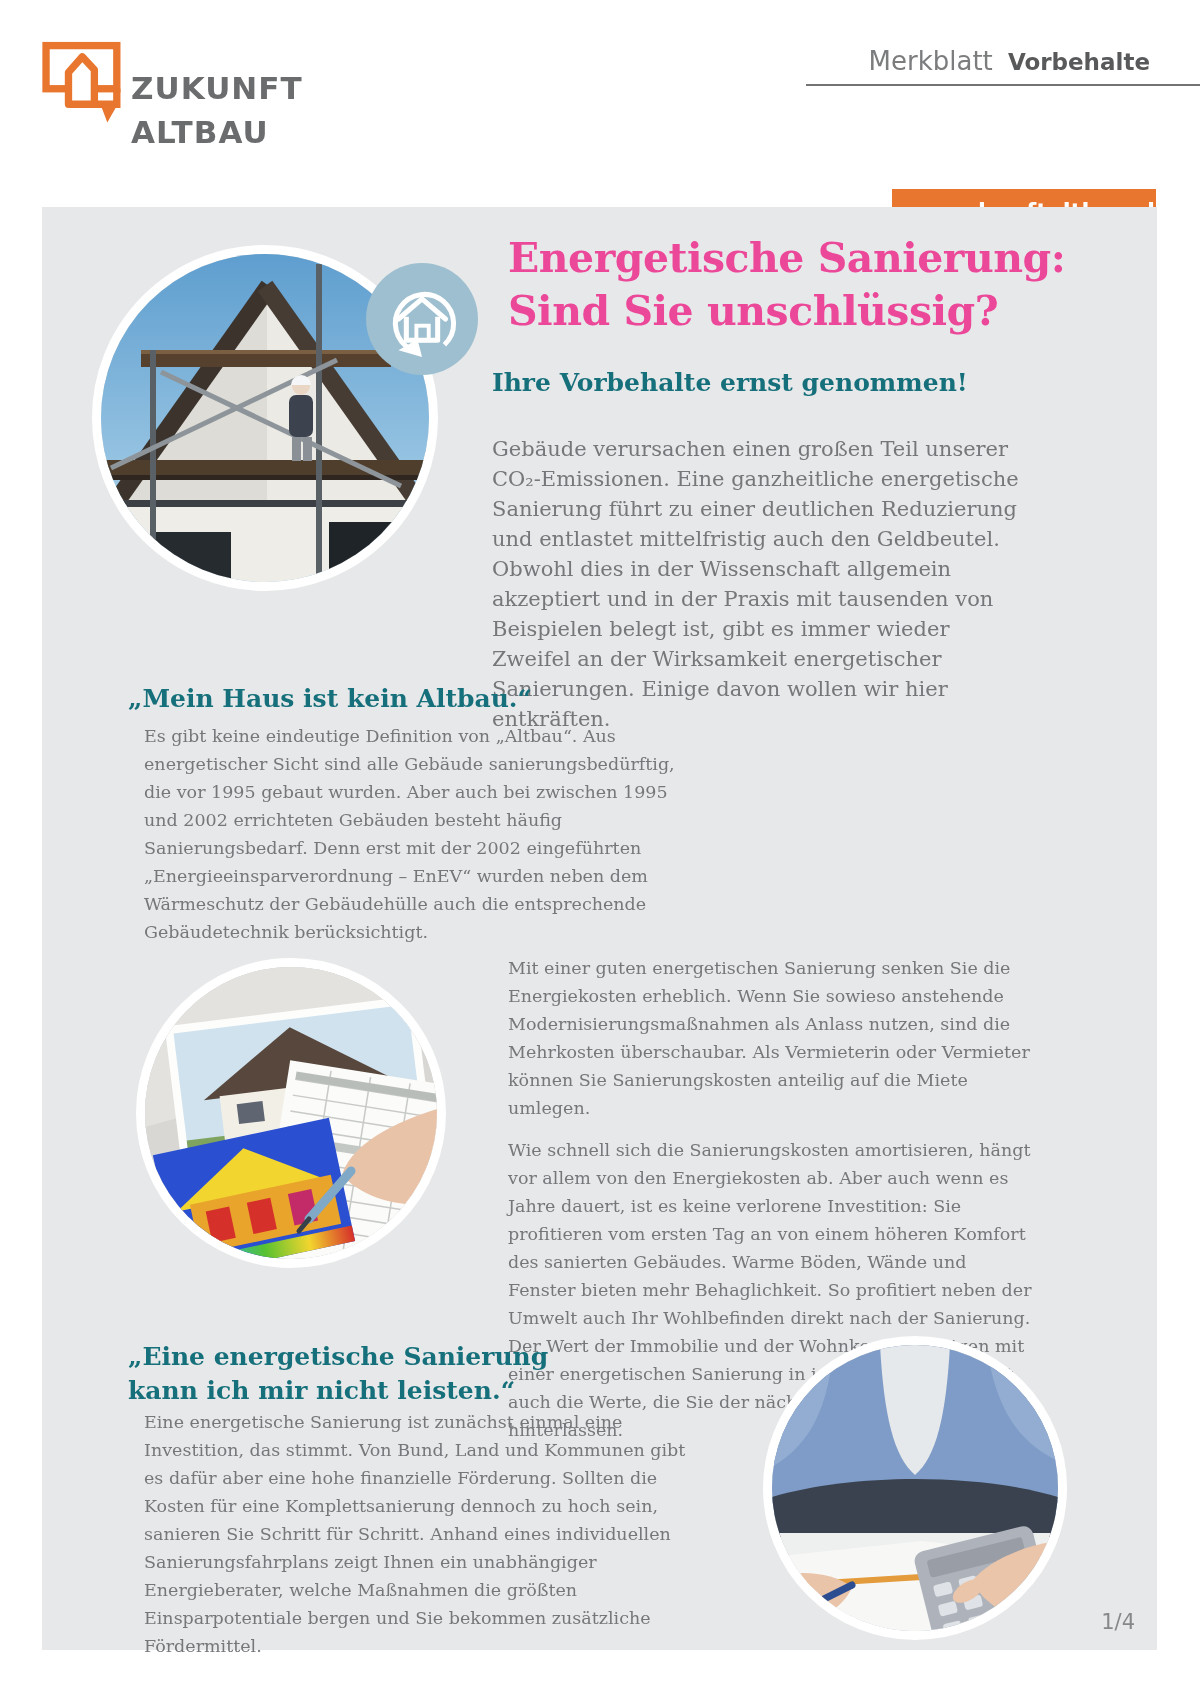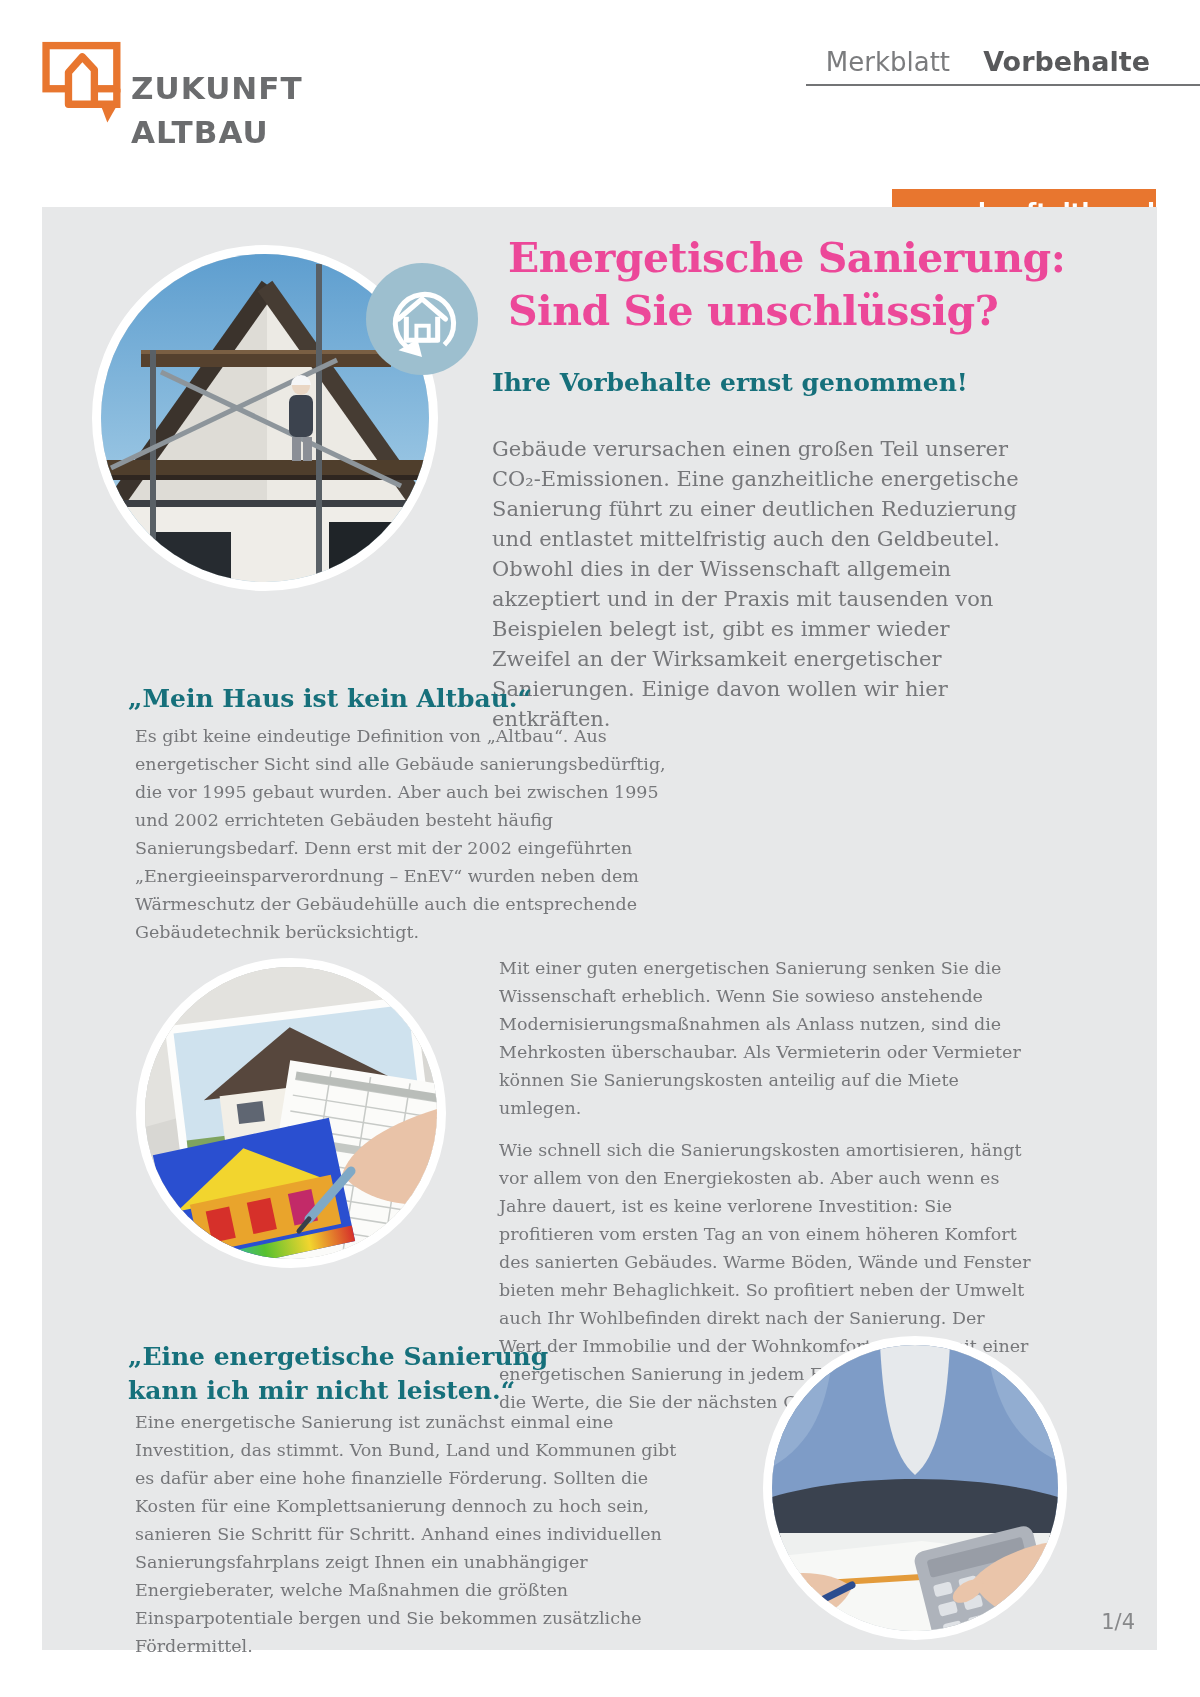--- a/index.html
+++ b/index.html
@@ -5,21 +5,21 @@
   html,body{margin:0;padding:0;background:#ffffff;}
   .page{position:relative;width:1200px;height:1697px;background:#ffffff;overflow:hidden;
         font-family:"DejaVu Serif", serif;}
   
   .logo-icon{position:absolute;left:40px;top:32px;width:82px;height:104px;}
   .logo-wordmark{position:absolute;left:131px;top:66px;font-family:"DejaVu Sans",sans-serif;
         font-weight:bold;font-size:31px;line-height:44px;color:#6b6c6e;letter-spacing:1px;}
   .doc-type{position:absolute;top:46px;right:50px;text-align:right;white-space:nowrap;
         font-family:"DejaVu Sans",sans-serif;}
   .dt-label{font-size:26px;color:#7b7c7e;}
-  .dt-title{font-size:27px;font-weight:bold;color:#58595b;margin-left:28px;}
+  .dt-title{font-size:23px;font-weight:bold;color:#58595b;margin-left:10px;}
   .doc-rule{position:absolute;top:84px;right:0;width:394px;height:2px;background:#737476;}
   .url-box{position:absolute;top:162px;right:44px;width:264px;height:45px;background:#e8762f;
         display:flex;align-items:center;justify-content:center;font-family:"DejaVu Sans",sans-serif;
         font-weight:bold;font-size:23px;color:#ffffff;margin-top:27px;}
   
   .panel{position:absolute;left:42px;top:207px;width:1115px;height:1443px;background:#e7e8e9;}
   
   .photo{position:absolute;border-radius:50%;border:9px solid #ffffff;overflow:hidden;background:#cfd6da;}
   .photo svg{display:block;width:100%;height:100%;}
   .photo-1{left:92px;top:245px;width:328px;height:328px;}
@@ -27,21 +27,21 @@
   .photo-3{left:763px;top:1336px;width:286px;height:286px;}
   .badge{position:absolute;left:366px;top:263px;width:112px;height:112px;}
   
   .hero-title{position:absolute;left:508px;top:232px;font-size:41px;line-height:53px;
         font-weight:bold;color:#ec4899;letter-spacing:-0.5px;}
   .hero-sub{position:absolute;left:492px;top:368px;font-size:25px;font-weight:bold;color:#16707b;}
   .hero-intro{position:absolute;left:492px;top:402px;width:540px;font-size:21px;line-height:30px;
         color:#76777a;margin-top:32px;}
   .sec-head{position:absolute;font-size:25px;font-weight:bold;color:#16707b;line-height:34px;}
   .sec-body{position:absolute;font-size:17.5px;line-height:28px;color:#76777a;}
-  .sec-body p{margin:0 0 14px 7px;}
+  .sec-body p{margin:0 0 14px 16px;}
   .s1-head{left:128px;top:682px;}
   .s1-body{left:128px;top:722px;width:560px;}
   .s2-head{left:492px;top:914px;}
   .s2-body{left:492px;top:954px;width:540px;}
   .s3-head{left:128px;top:1340px;}
   .s3-body{left:128px;top:1408px;width:560px;}
   .page-num{position:absolute;left:1055px;top:1610px;width:80px;text-align:right;
         font-family:"DejaVu Sans",sans-serif;font-size:21px;color:#87888a;}
 </style>
 </head>
@@ -120,21 +120,21 @@
   </div>
   <div class="hero-sub">Ihre Vorbehalte ernst genommen!</div>
   <div class="hero-intro">Gebäude verursachen einen großen Teil unserer CO₂-Emissionen. Eine ganzheitliche energetische Sanierung führt zu einer deutlichen Reduzierung und entlastet mittelfristig auch den Geldbeutel. Obwohl dies in der Wissenschaft allgemein akzeptiert und in der Praxis mit tausenden von Beispielen belegt ist, gibt es immer wieder Zweifel an der Wirksamkeit energetischer Sanierungen. Einige davon wollen wir hier entkräften.</div>
 
   <div class="sec-head s1-head">„Mein Haus ist kein Altbau.“</div>
   <div class="sec-body s1-body">
     <p>Es gibt keine eindeutige Definition von „Altbau“. Aus energetischer Sicht sind alle Gebäude sanierungsbedürftig, die vor 1995 gebaut wurden. Aber auch bei zwischen 1995 und 2002 errichteten Gebäuden besteht häufig Sanierungsbedarf. Denn erst mit der 2002 eingeführten „Energieeinsparverordnung – EnEV“ wurden neben dem Wärmeschutz der Gebäudehülle auch die entsprechende Gebäudetechnik berücksichtigt.</p>
   </div>
 
   <div class="sec-body s2-body">
-    <p>Mit einer guten energetischen Sanierung senken Sie die Wissenschaft erheblich. Wenn Sie sowieso anstehende Modernisierungsmaßnahmen als Anlass nutzen, sind die Mehrkosten überschaubar. Als Vermieterin oder Vermieter können Sie Sanierungskosten anteilig auf die Miete umlegen.</p>
+    <p>Mit einer guten energetischen Sanierung senken Sie die Energiekosten erheblich. Wenn Sie sowieso anstehende Modernisierungsmaßnahmen als Anlass nutzen, sind die Mehrkosten überschaubar. Als Vermieterin oder Vermieter können Sie Sanierungskosten anteilig auf die Miete umlegen.</p>
     <p>Wie schnell sich die Sanierungskosten amortisieren, hängt vor allem von den Energiekosten ab. Aber auch wenn es Jahre dauert, ist es keine verlorene Investition: Sie profitieren vom ersten Tag an von einem höheren Komfort des sanierten Gebäudes. Warme Böden, Wände und Fenster bieten mehr Behaglichkeit. So profitiert neben der Umwelt auch Ihr Wohlbefinden direkt nach der Sanierung. Der Wert der Immobilie und der Wohnkomfort steigen mit einer energetischen Sanierung in jedem Fall – und damit auch die Werte, die Sie der nächsten Generation hinterlassen.</p>
   </div>
 
   <div class="photo photo-2">
     <svg viewBox="0 0 292 292" aria-hidden="true">
       <defs>
         <linearGradient id="rb" x1="0" y1="0" x2="1" y2="0">
           <stop offset="0" stop-color="#2742c9"></stop>
             <stop offset="0.25" stop-color="#27b7c9"></stop>
           <stop offset="0.5" stop-color="#58c12f"></stop>

